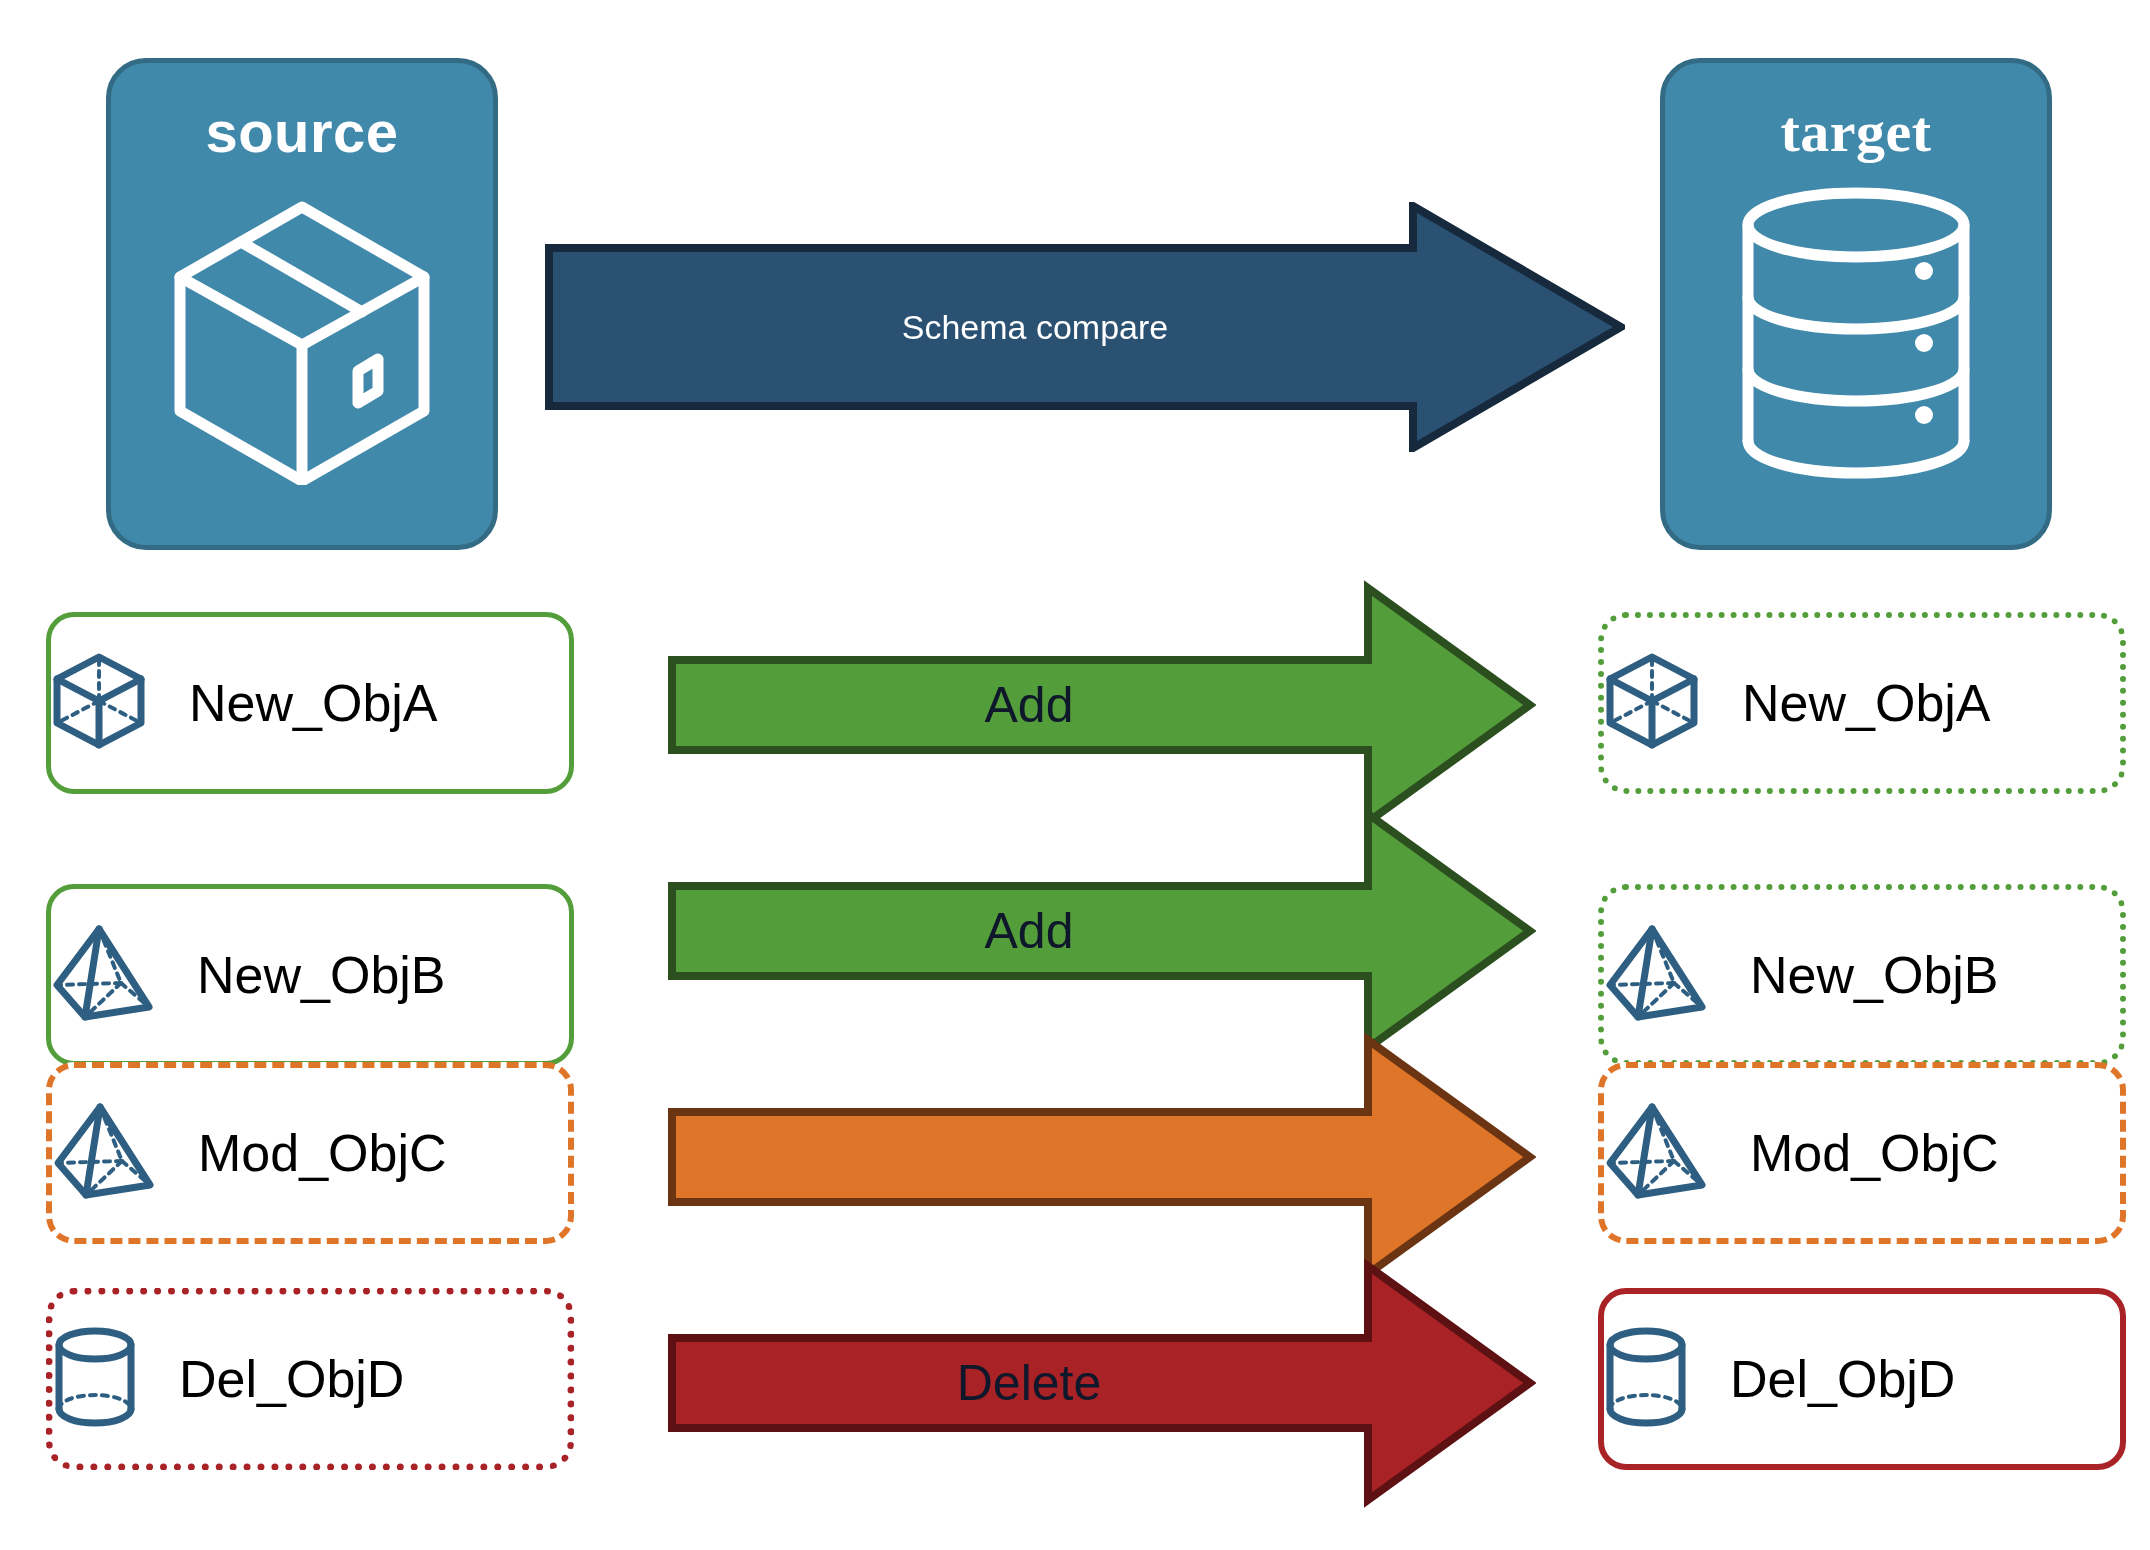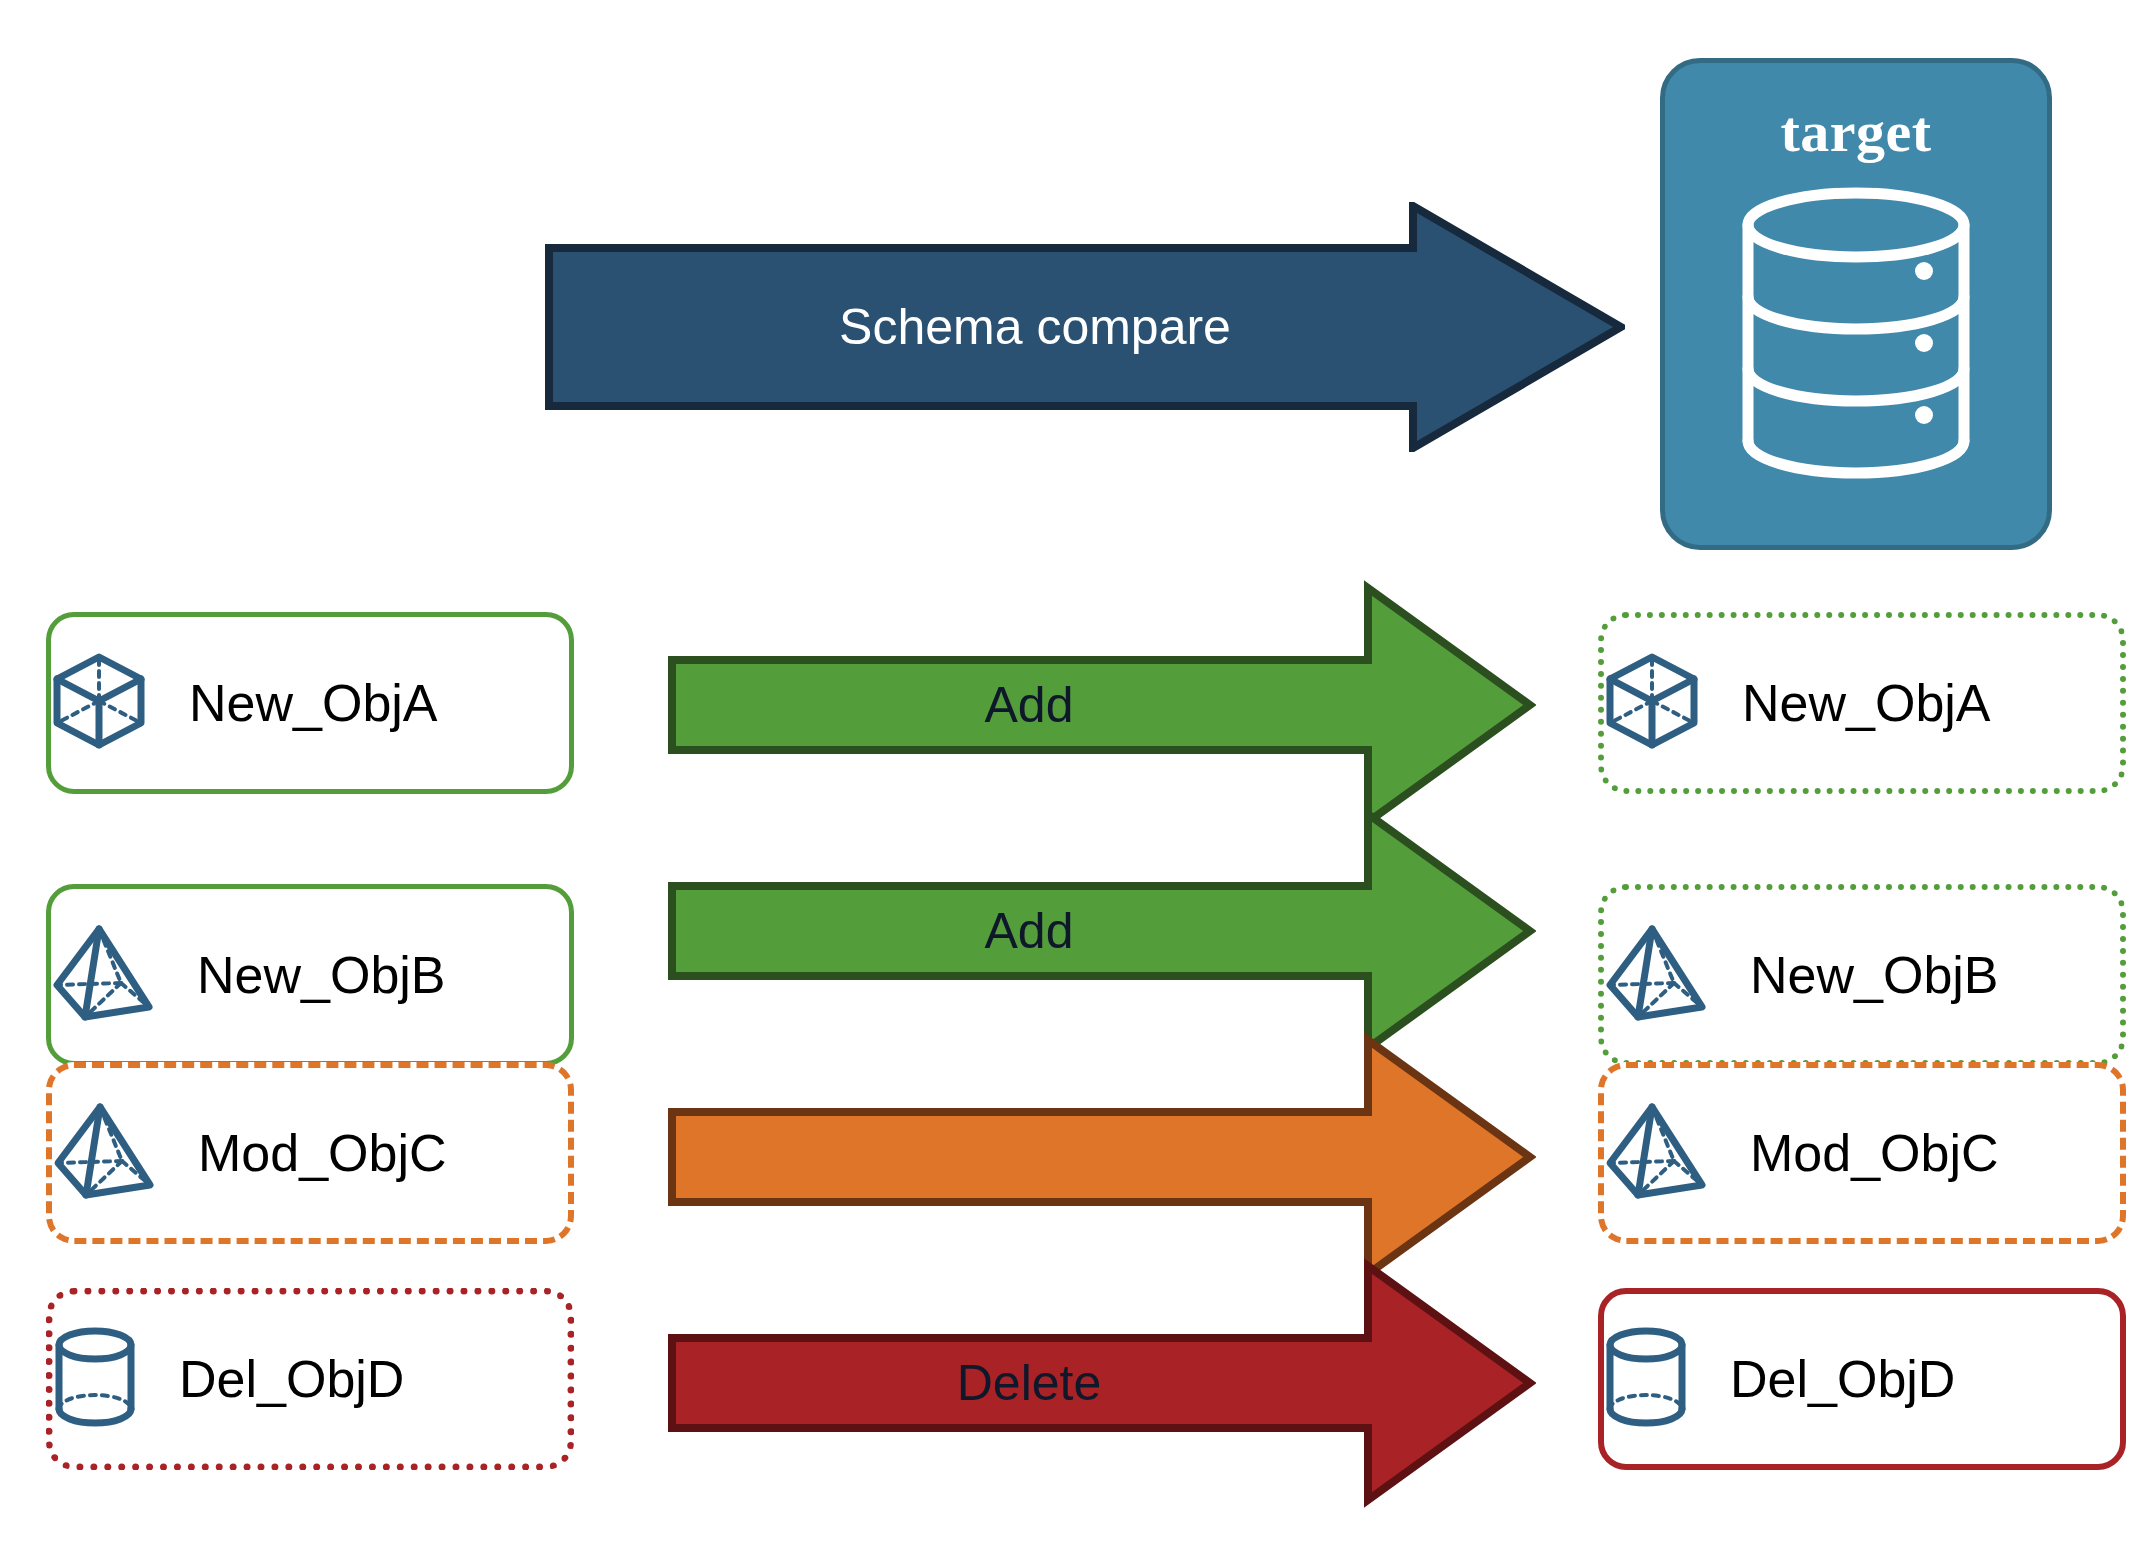--- a/index.html
+++ b/index.html
@@ -59,21 +59,21 @@
   .compare-label {
     position: absolute;
     left: 545px;
     top: 202px;
     width: 980px;
     height: 250px;
     display: flex;
     align-items: center;
     justify-content: center;
     color: #ffffff;
-    font-size: 50px;
+    font-size: 34px;
     pointer-events: none;
   }
 
   
   .obj-box {
     position: absolute;
     box-sizing: border-box;
     background: #ffffff;
     border-radius: 28px;
     display: flex;
@@ -126,20 +126,38 @@
   .arr-row-1 { top: 580px; }
   .arr-row-2 { top: 806px; }
   .arr-row-3 { top: 1032px; }
   .arr-row-4 { top: 1258px; }
 </style>
 </head>
 <body>
 
 <div id="canvas">
 
+  <div id="source-panel" class="endpoint">
+    <div class="endpoint-title">source</div>
+    <div class="endpoint-icon">
+      <svg width="280" height="300" viewBox="0 0 280 300" aria-hidden="true">
+        <g fill="none" stroke="#ffffff" stroke-width="11" stroke-linejoin="round" stroke-linecap="round">
+
+          <path d="M140 22 L262 92 L262 226 L140 296 L18 226 L18 92 Z"></path>
+
+          <path d="M18 92 L140 160 L262 92"></path>
+          <path d="M140 160 L140 296"></path>
+
+          <path d="M79 57 L200 127"></path>
+
+          <path d="M196 186 L216 174 L216 206 L196 218 Z"></path>
+        </g>
+      </svg>
+    </div>
+  </div>
 
   <div id="target-panel" class="endpoint">
     <div class="endpoint-title">target</div>
     <div class="endpoint-icon">
       <svg width="260" height="300" viewBox="0 0 260 300" aria-hidden="true">
         <g fill="none" stroke="#ffffff" stroke-width="11" stroke-linejoin="round" stroke-linecap="round">
           <ellipse cx="130" cy="40" rx="108" ry="32"></ellipse>
           <path d="M22 40 L22 256"></path>
           <path d="M238 40 L238 256"></path>
           <path d="M22 256 a108 32 0 0 0 216 0"></path>

